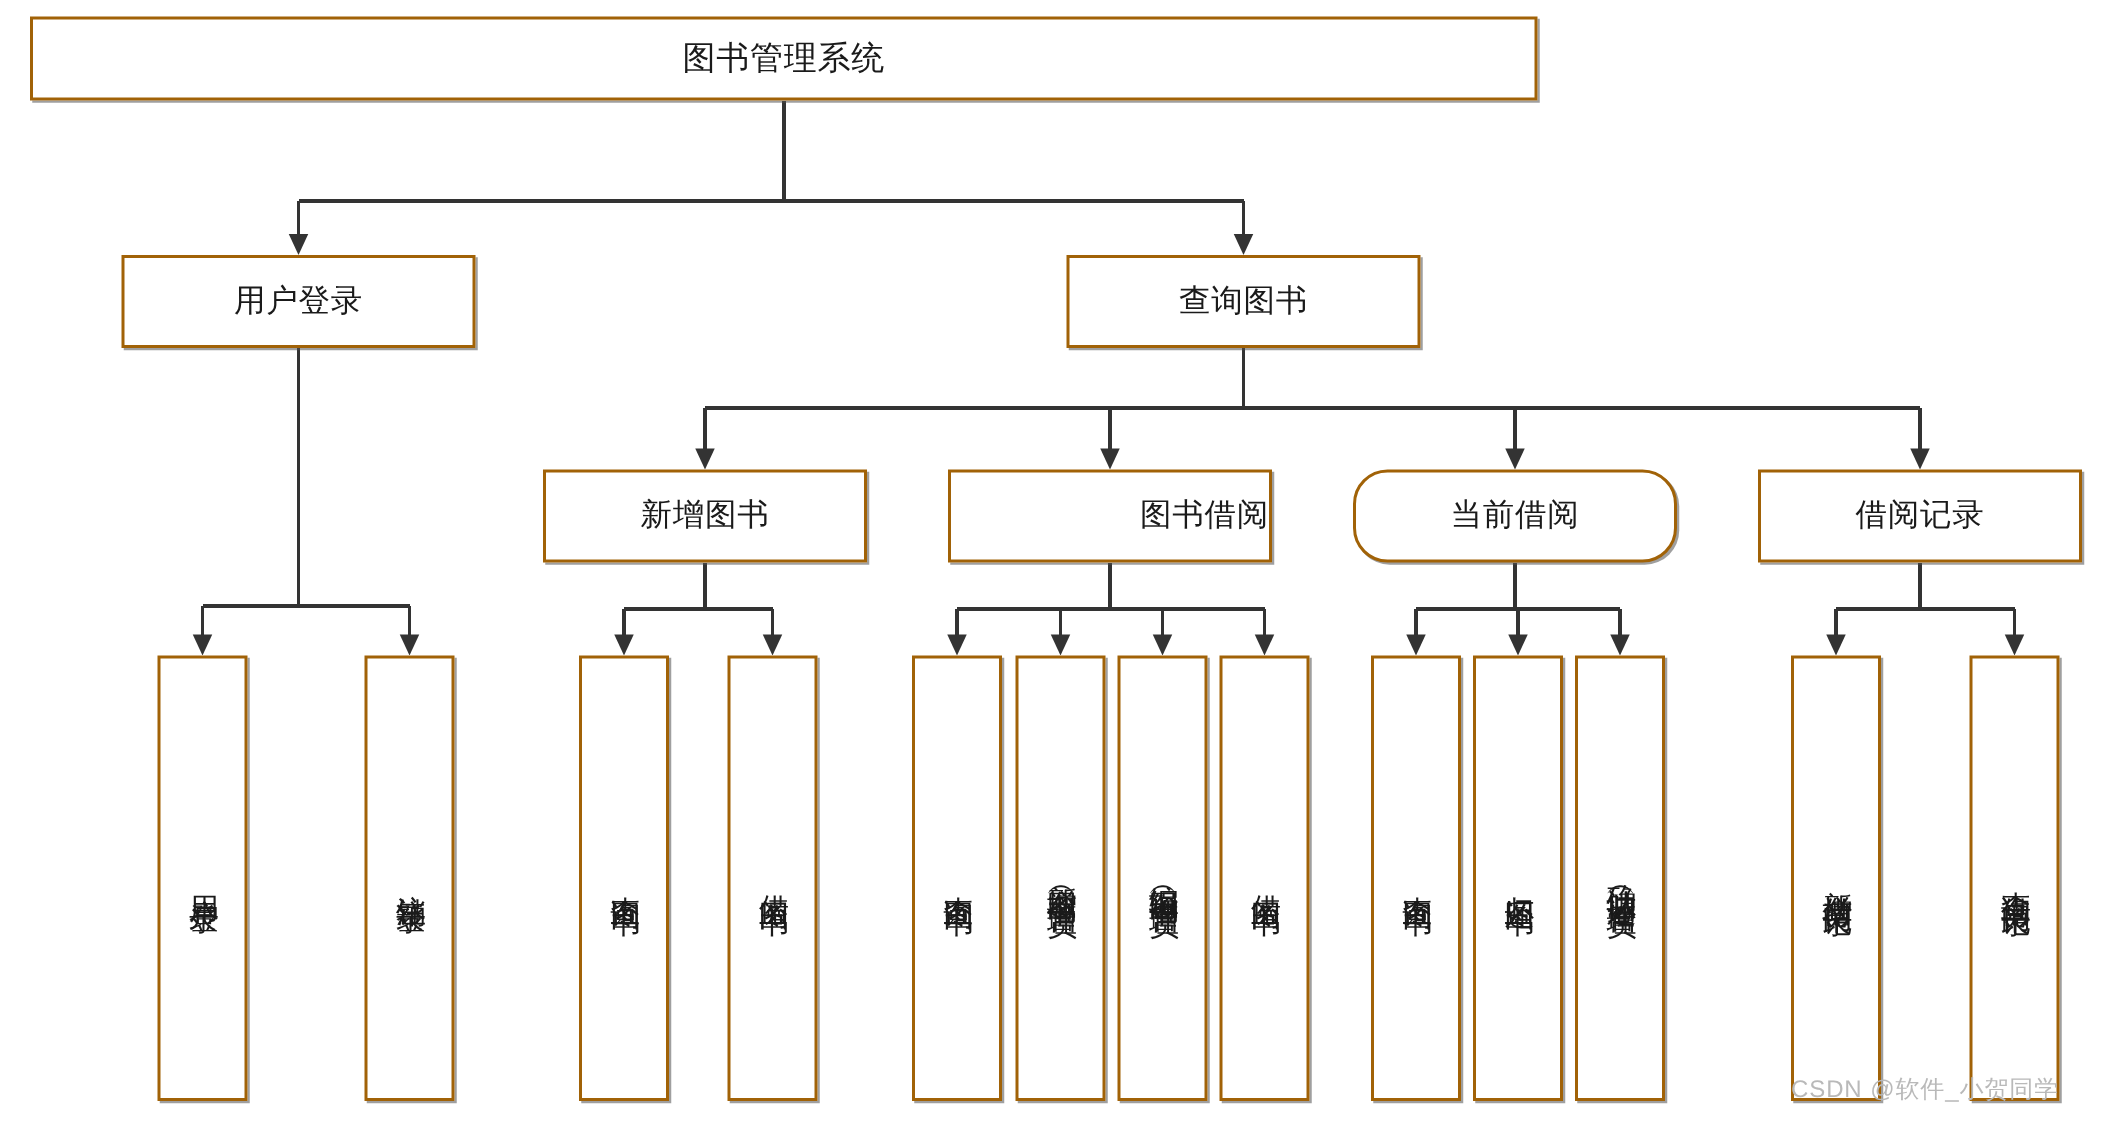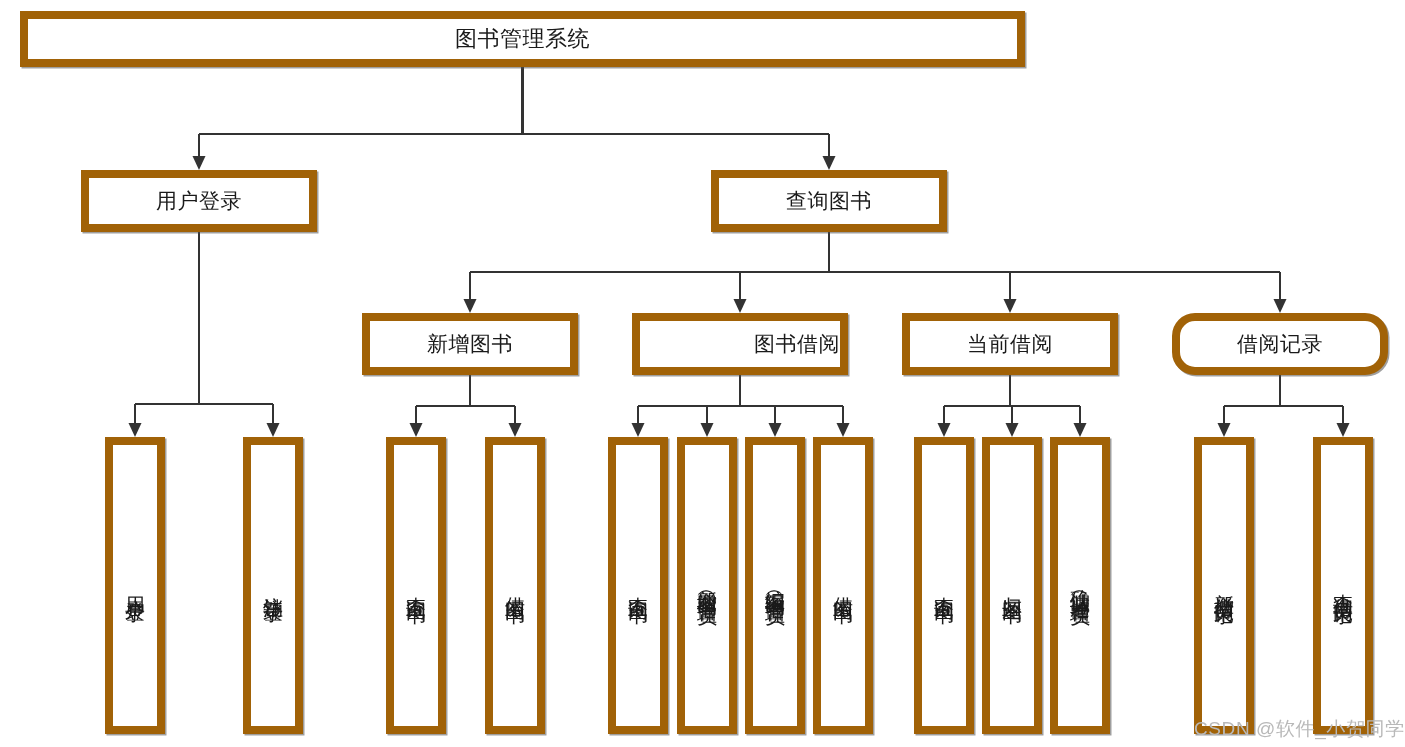--- a/index.html
+++ b/index.html
@@ -23,21 +23,21 @@
     left: 0;
     top: 0;
     width: 1405px;
     height: 747px;
     pointer-events: none;
   }
   .node {
     position: absolute;
     box-sizing: border-box;
     background: #ffffff;
-    border: 8px solid #a16207;
+    border: 2px solid #a16207;
     box-shadow: 1.5px 1.5px 0 rgba(80,80,80,0.55);
     display: flex;
     align-items: center;
     justify-content: center;
     color: #1a1a1a;
     z-index: 2;
   }
   .node-label {
     font-size: 21px;
     line-height: 1.18;
@@ -49,21 +49,21 @@
     writing-mode: vertical-rl;
     text-orientation: upright;
     font-size: 20px;
     letter-spacing: 2.5px;
     line-height: 1.05;
     white-space: pre;
   }
   .node.root .node-label { font-size: 22px; }
   .watermark {
     position: absolute;
-    font-size: 19px;
+    font-size: 16px;
     color: #b9b9b9;
     letter-spacing: 0.6px;
     white-space: nowrap;
     z-index: 5;
     user-select: none;
   }
 </style>
 </head>
 <body>
 
@@ -131,24 +131,24 @@
       </div>
       <div class="node" style="left: 711px; top: 170px; width: 236px; height: 62px;">
         <span class="node-label">查询图书</span>
       </div>
       <div class="node" style="left: 362px; top: 313px; width: 216px; height: 62px;">
         <span class="node-label">新增图书</span>
       </div>
       <div class="node" style="left: 632px; top: 313px; width: 216px; height: 62px; justify-content: flex-end;">
         <span class="node-label">图书借阅</span>
       </div>
-      <div class="node" style="left: 902px; top: 313px; width: 216px; height: 62px;">
+      <div class="node" style="left: 902px; top: 313px; width: 216px; height: 62px; border-radius: 23px;">
         <span class="node-label">当前借阅</span>
       </div>
-      <div class="node" style="left: 1172px; top: 313px; width: 216px; height: 62px; border-radius: 23px;">
+      <div class="node" style="left: 1172px; top: 313px; width: 216px; height: 62px;">
         <span class="node-label">借阅记录</span>
       </div>
       <div class="node vertical" style="left: 105px; top: 437px; width: 60px; height: 297px;">
         <span class="node-label">用户登录</span>
       </div>
       <div class="node vertical" style="left: 243px; top: 437px; width: 60px; height: 297px;">
         <span class="node-label">注销登录</span>
       </div>
       <div class="node vertical" style="left: 386px; top: 437px; width: 60px; height: 297px;">
         <span class="node-label">查询图书</span>

